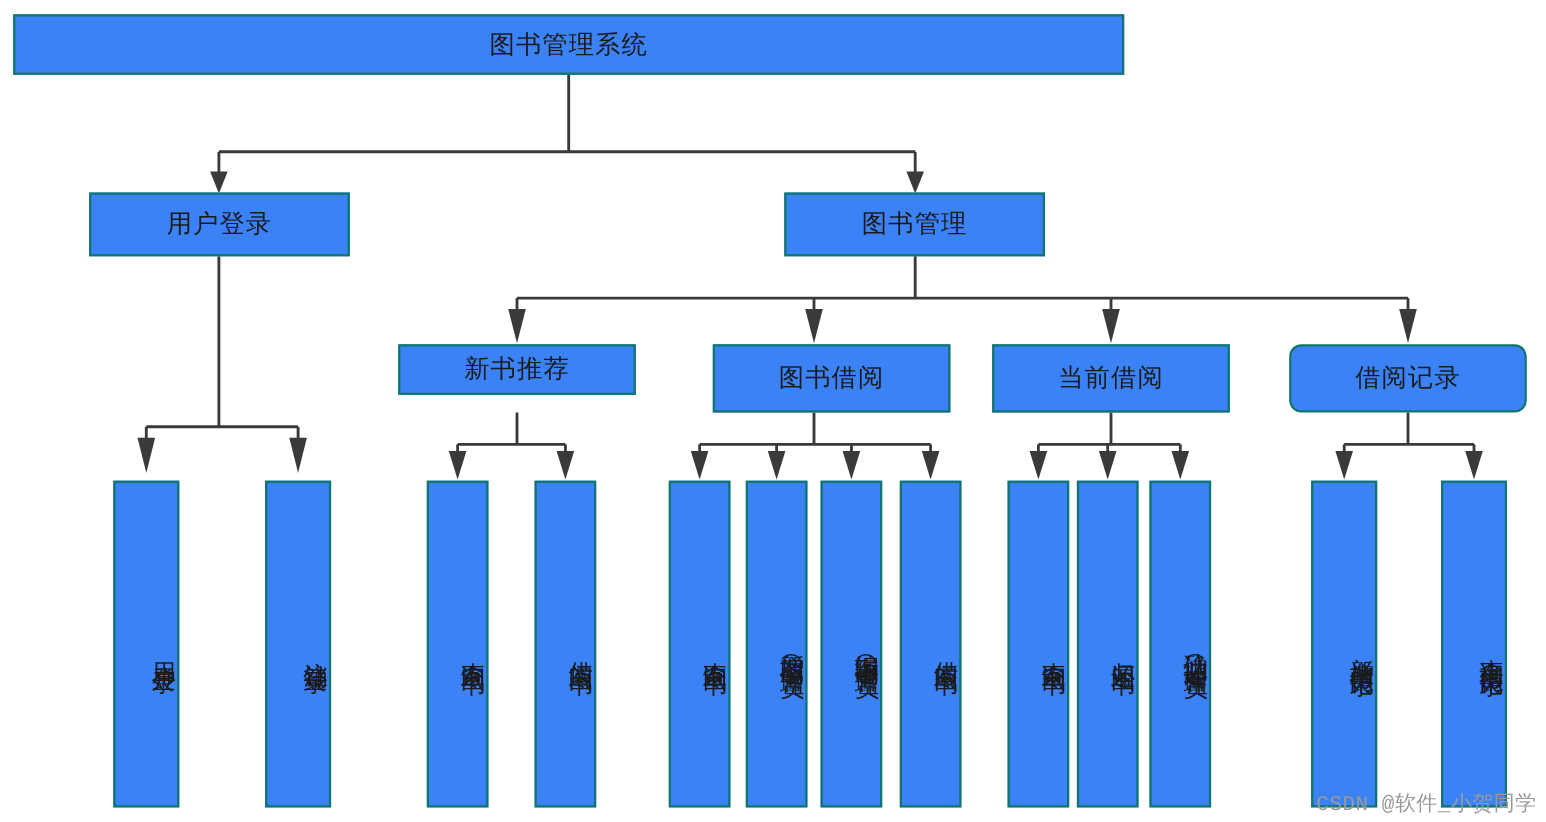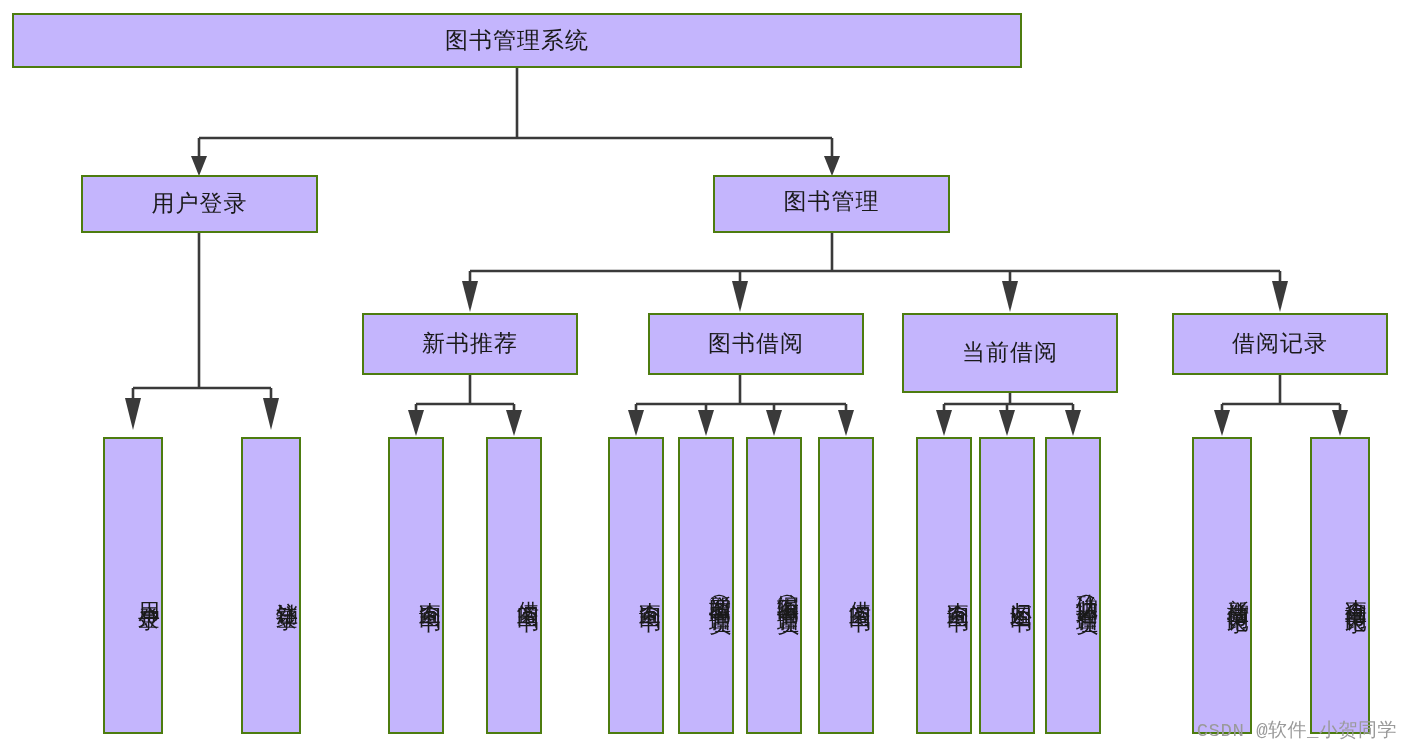--- a/index.html
+++ b/index.html
@@ -14,22 +14,22 @@
   #canvas {
     position: relative;
     width: 1405px;
     height: 747px;
     background: #ffffff;
     overflow: hidden;
   }
   .node {
     position: absolute;
     box-sizing: border-box;
-    border: 2px solid #4d7c0f;
-    background: #c4b5fd;
+    border: 2px solid #0f766e;
+    background: #3b82f6;
     display: flex;
     align-items: center;
     justify-content: center;
     color: #1a1a1a;
     text-align: center;
     line-height: 1.12;
   }
   .node.horiz {
     font-size: 23px;
     letter-spacing: 1px;
@@ -147,34 +147,34 @@
     <polygon class="arrowhead" points="1332,410 1348,410 1340,436"></polygon>
   </svg>
 
   <div class="node root" style="left:12px; top:13px; width:1010px; height:55px;">
     <span>图书管理系统</span>
   </div>
 
   <div class="node horiz" style="left:81px; top:175px; width:237px; height:58px;">
     <span>用户登录</span>
   </div>
-  <div class="node horiz" style="left:713px; top:175px; width:237px; height:58px;font-family:Liberation Mono, monospace;">
+  <div class="node horiz" style="left:713px; top:175px; width:237px; height:58px;">
     <span>图书管理</span>
   </div>
 
-  <div class="node horiz" style="left:362px; top:313px; width:216px; height:62px;text-align:center;">
+  <div class="node horiz" style="left:362px; top:313px; width:216px; height:46px;text-align:center;">
     <span>新书推荐</span>
   </div>
   <div class="node horiz" style="left:632px; top:313px; width:216px; height:62px;margin-left:16px;">
     <span>图书借阅</span>
   </div>
-  <div class="node horiz" style="left:902px; top:313px; width:216px; height:80px;">
+  <div class="node horiz" style="left:902px; top:313px; width:216px; height:62px;">
     <span>当前借阅</span>
   </div>
-  <div class="node horiz" style="left:1172px; top:313px; width:216px; height:62px;">
+  <div class="node horiz" style="left:1172px; top:313px; width:216px; height:62px;border-radius:11px;">
     <span>借阅记录</span>
   </div>
 
   <div class="node leaf" style="left:103px; top:437px; width:60px; height:297px;">
     <span class="txt">用户登录</span>
   </div>
   <div class="node leaf" style="left:241px; top:437px; width:60px; height:297px;">
     <span class="txt">注销登录</span>
   </div>
 

